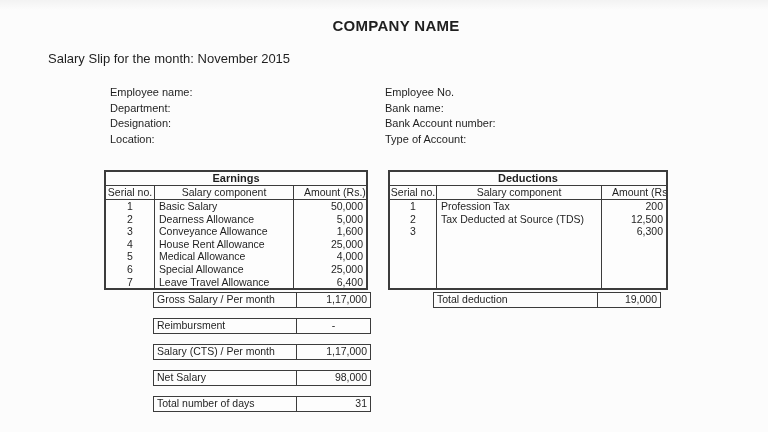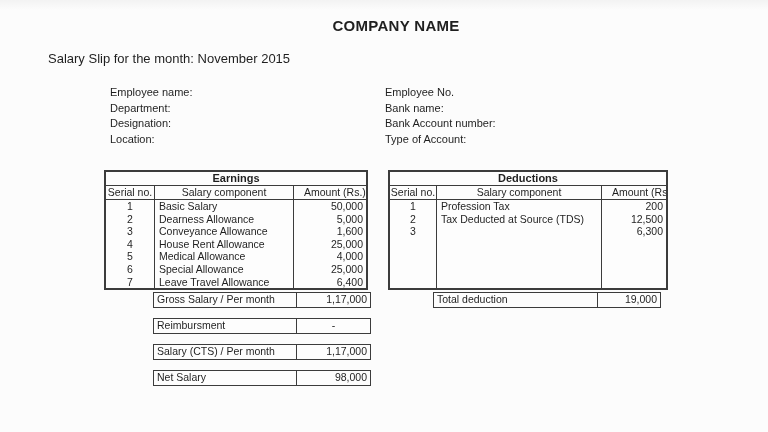--- a/index.html
+++ b/index.html
@@ -162,18 +162,22 @@
     <div class="val center">-</div>
   </div>
   <div class="sumbox sum-left sb-2">
     <div class="lbl">Salary (CTS) / Per month</div>
     <div class="val">1,17,000</div>
   </div>
   <div class="sumbox sum-left sb-3">
     <div class="lbl">Net Salary</div>
     <div class="val">98,000</div>
   </div>
+  <div class="sumbox sum-left sb-4">
+    <div class="lbl">Total number of days</div>
+    <div class="val">31</div>
+  </div>
 
   <div class="sumbox sum-right">
     <div class="lbl">Total deduction</div>
     <div class="val">19,000</div>
   </div>
 </div>
 
 </body></html>

